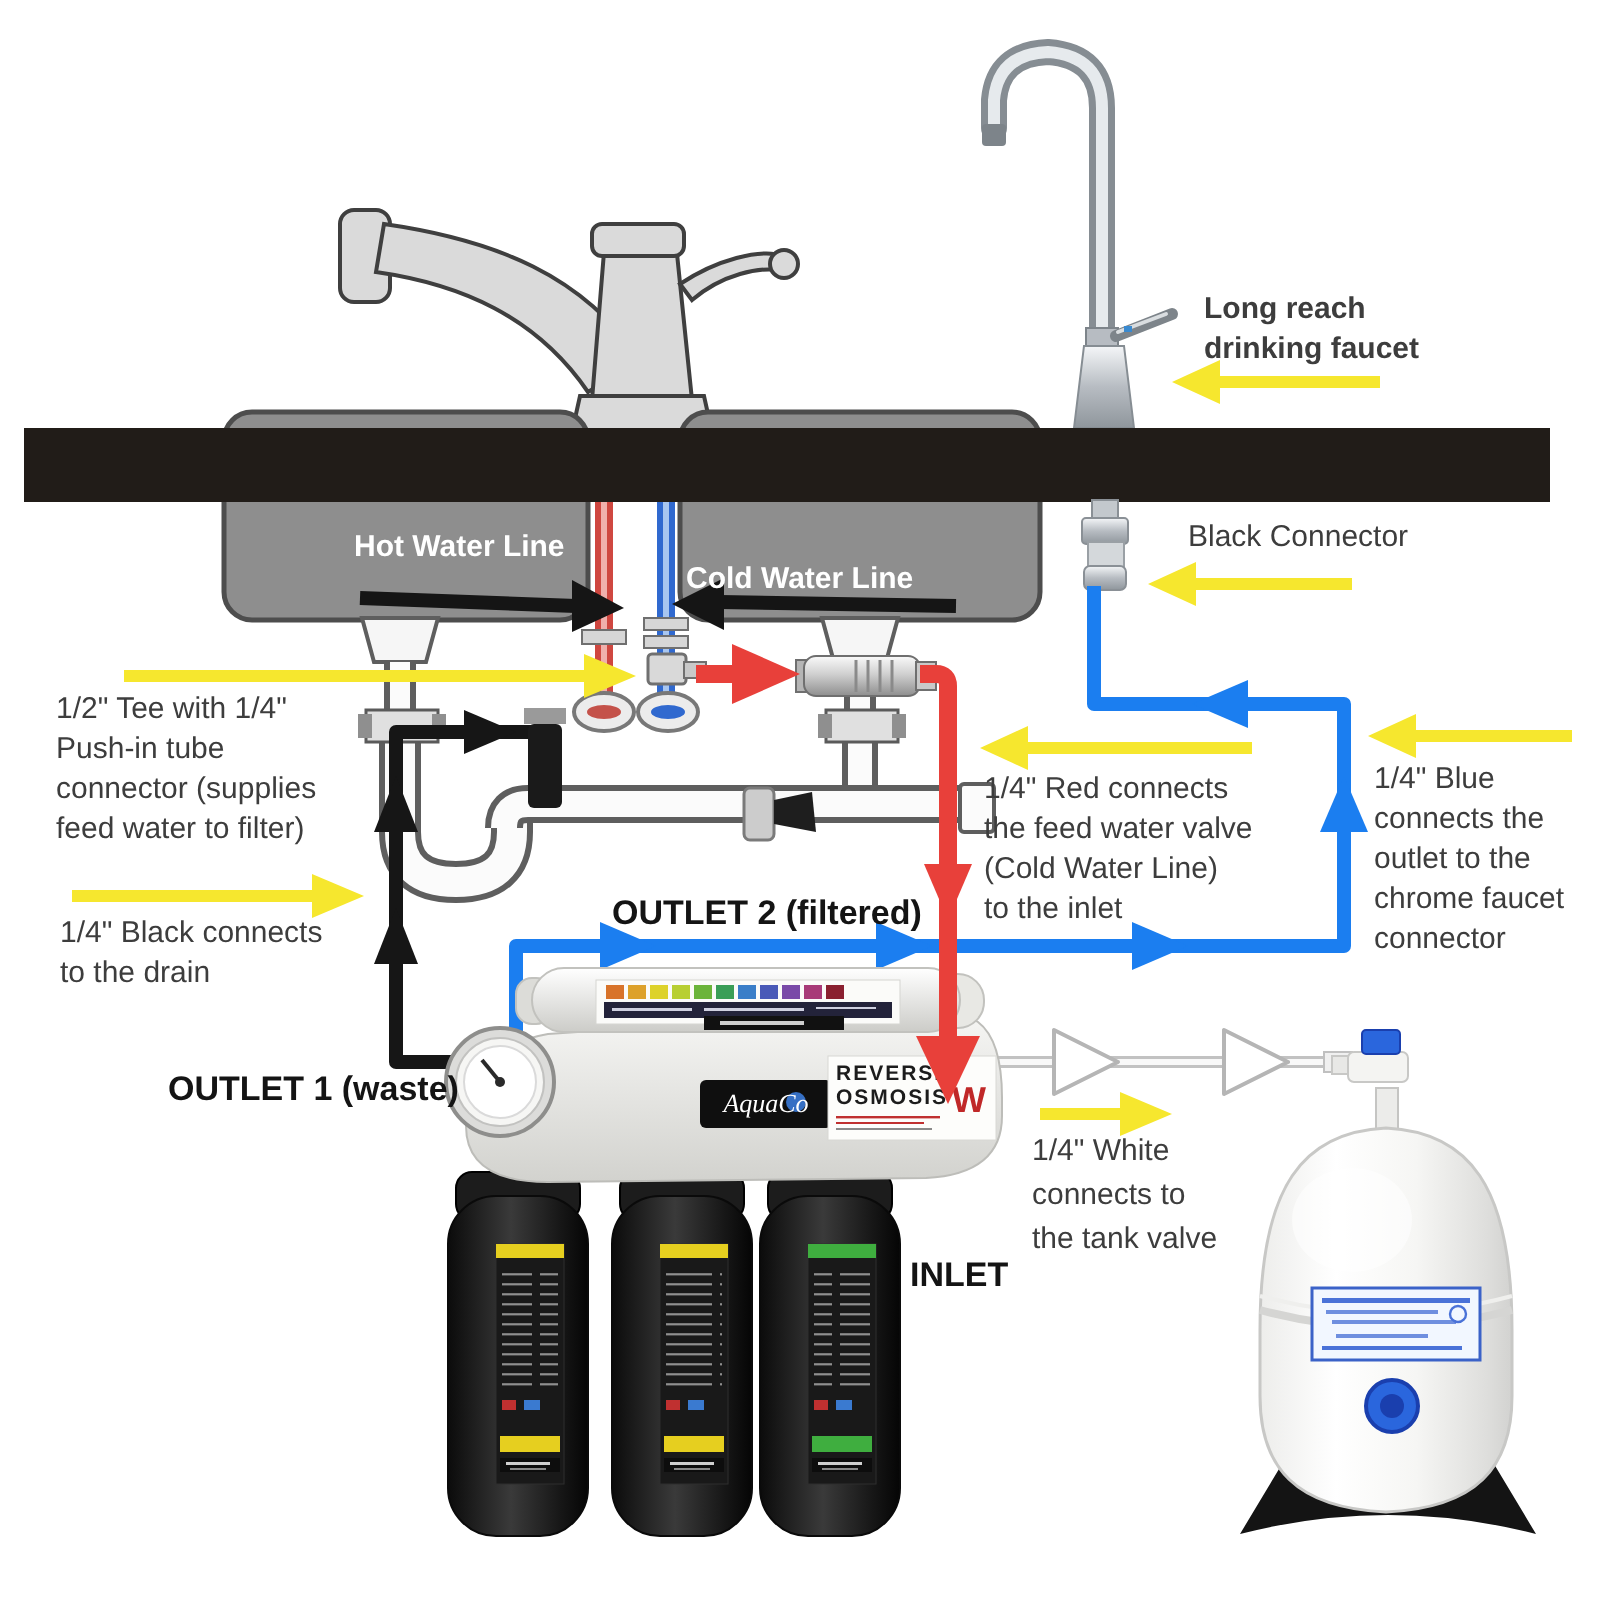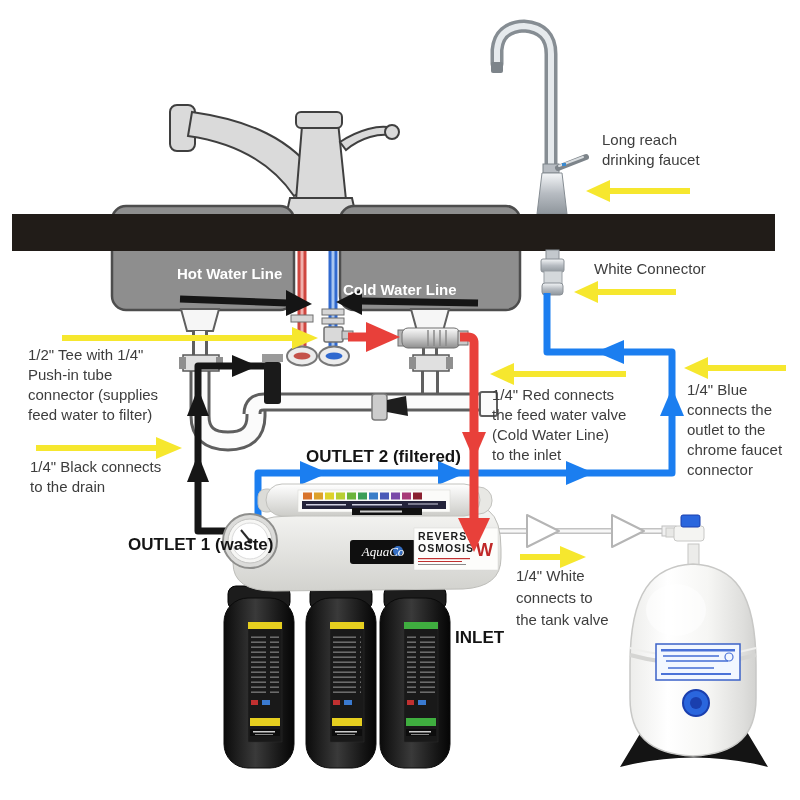--- a/index.html
+++ b/index.html
@@ -333,23 +333,23 @@
       <line x1="36" y1="448" x2="158" y2="448" stroke-width="6" stroke="#f6e72e"></line>
       <polygon points="156,437 156,459 182,448" fill="#f6e72e"></polygon>
     </g>
     <g>
       <line x1="520" y1="557" x2="562" y2="557" stroke-width="6" stroke="#f6e72e"></line>
       <polygon points="560,546 560,568 586,557" fill="#f6e72e"></polygon>
     </g>
   </g>
 </svg>
 
-<div class="lbl" style="left:602px;top:130px;">Long reach
+<div class="lbl" style="left:602px;top:145px;font-weight:bold;">Long reach
 drinking faucet</div>
-<div class="lbl" style="left:594px;top:259px;">White Connector</div>
+<div class="lbl" style="left:594px;top:259px;">Black Connector</div>
 <div class="lbl onsink" style="left:177px;top:264px;">Hot Water Line</div>
 <div class="lbl onsink" style="left:343px;top:280px;text-align:center;">Cold Water Line</div>
 <div class="lbl" style="left:28px;top:345px;">1/2" Tee with 1/4"
 Push-in tube
 connector (supplies
 feed water to filter)</div>
 <div class="lbl" style="left:492px;top:385px;">1/4" Red connects
 the feed water valve
 (Cold Water Line)
 to the inlet</div>
@@ -357,15 +357,15 @@
 connects the
 outlet to the
 chrome faucet
 connector</div>
 <div class="lbl" style="left:30px;top:457px;">1/4" Black connects
 to the drain</div>
 <div class="lbl wide" style="left:516px;top:565px;">1/4" White
 connects to
 the tank valve</div>
 <div class="lbl bold" style="left:306px;top:447px;text-align:center;">OUTLET 2 (filtered)</div>
-<div class="lbl bold" style="left:84px;top:535px;margin-left:44px;">OUTLET 1 (waste)</div>
+<div class="lbl bold" style="left:84px;top:535px;">OUTLET 1 (waste)</div>
 <div class="lbl bold" style="left:455px;top:628px;">INLET</div>
 </div>
 
 </body></html>

